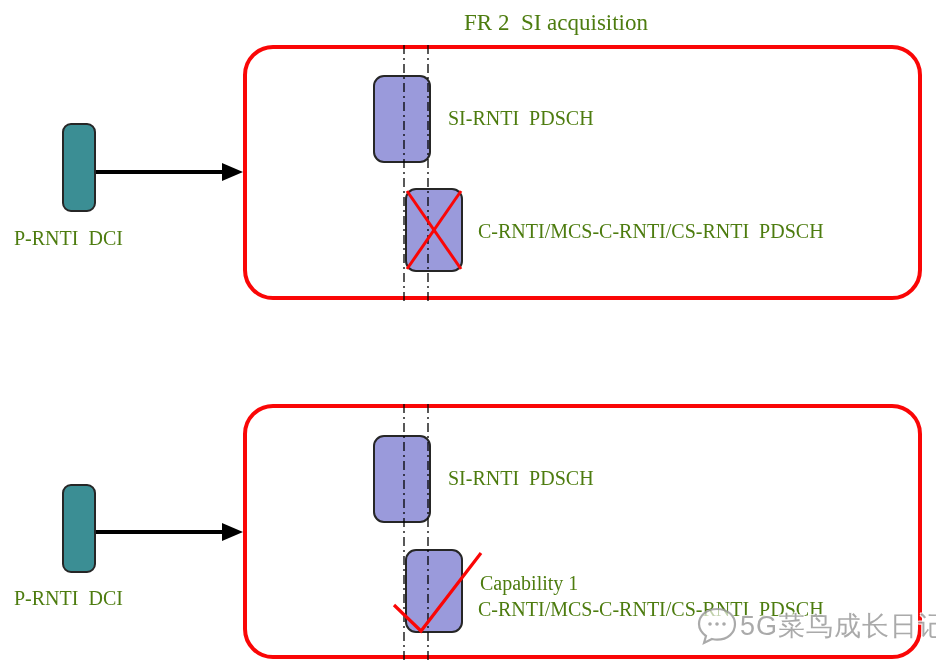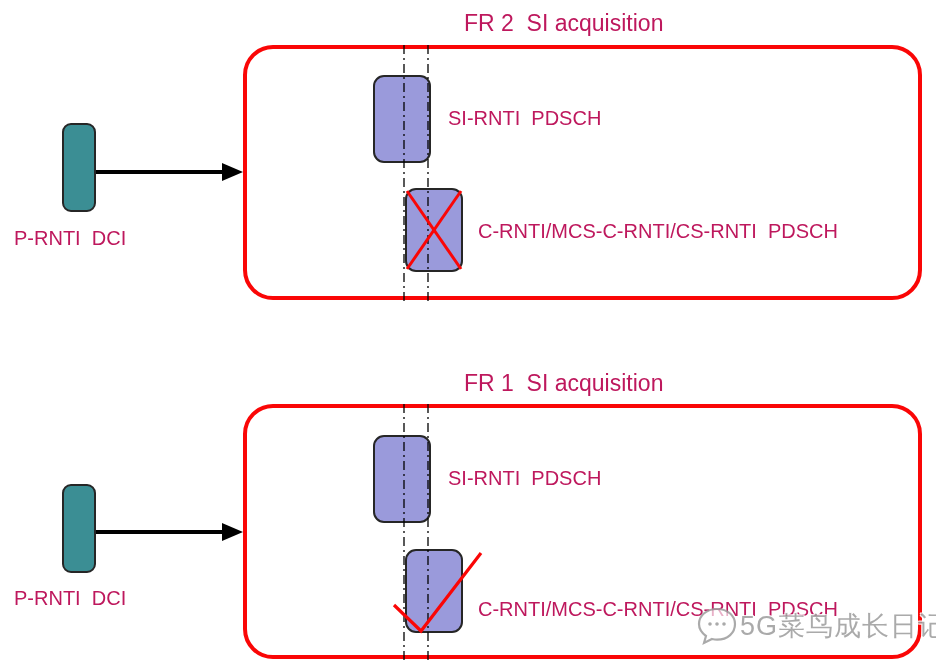--- a/index.html
+++ b/index.html
@@ -1,18 +1,18 @@
 <!DOCTYPE html>
 <html><head>
 <meta charset="utf-8">
 <style>
   html,body{margin:0;padding:0;background:#ffffff;}
   .stage{position:relative;width:936px;height:663px;background:#ffffff;
          font-family:"Liberation Sans",sans-serif;overflow:hidden;}
-  .lbl{position:absolute;white-space:pre;color:#be185d;line-height:1.05;}
+  .lbl{position:absolute;white-space:pre;color:#4d7c0f;line-height:1.05;font-family:Liberation Serif, serif;}
   .title{font-size:23px;}
   .body24{font-size:20px;}
   .redbox{position:absolute;width:679px;height:255px;box-sizing:border-box;
           border:4px solid #fa0606;border-radius:30px;background:transparent;}
   .prect{position:absolute;width:58px;background:#9a9adb;border:2px solid #262626;
          border-radius:11px;box-sizing:border-box;}
   .teal{position:absolute;left:62px;width:34px;height:89px;background:#3b8e94;
         border:2px solid #262626;border-radius:9px;box-sizing:border-box;}
   .overlay{position:absolute;left:0;top:0;pointer-events:none;}
   .watermark{position:absolute;left:696px;top:604px;display:flex;align-items:center;
@@ -31,31 +31,31 @@
 
   <div class="teal" style="top:123px;"></div>
   <div class="lbl body24" style="left:14px;top:228px;">P-RNTI  DCI</div>
 
   <div class="prect" style="left:373px;top:75px;height:88px;"></div>
   <div class="lbl body24" style="left:448px;top:108px;">SI-RNTI  PDSCH</div>
 
   <div class="prect" style="left:405px;top:188px;height:84px;"></div>
   <div class="lbl body24" style="left:478px;top:221px;">C-RNTI/MCS-C-RNTI/CS-RNTI  PDSCH</div>
 
-  <div class="lbl title" style="left:464px;top:371px;">FR 1  SI acquisition</div>
 
   <div class="redbox" style="left:243px;top:404px;"></div>
 
   <div class="teal" style="top:484px;"></div>
   <div class="lbl body24" style="left:14px;top:588px;">P-RNTI  DCI</div>
 
   <div class="prect" style="left:373px;top:435px;height:88px;"></div>
   <div class="lbl body24" style="left:448px;top:468px;">SI-RNTI  PDSCH</div>
 
   <div class="prect" style="left:405px;top:549px;height:84px;"></div>
+  <div class="lbl body24" style="left:480px;top:573px;">Capability 1</div>
   <div class="lbl body24" style="left:478px;top:599px;">C-RNTI/MCS-C-RNTI/CS-RNTI  PDSCH</div>
 
   <svg class="overlay" width="936" height="663" viewBox="0 0 936 663">
 
     <line x1="404" y1="45" x2="404" y2="302" stroke="#000" stroke-width="1.3" stroke-dasharray="9 4 2 4"></line>
     <line x1="428" y1="45" x2="428" y2="302" stroke="#000" stroke-width="1.3" stroke-dasharray="9 4 2 4"></line>
 
     <line x1="96" y1="172" x2="226" y2="172" stroke="#000" stroke-width="4"></line>
     <polygon points="243,172 222,163 222,181" fill="#000"></polygon>
 

